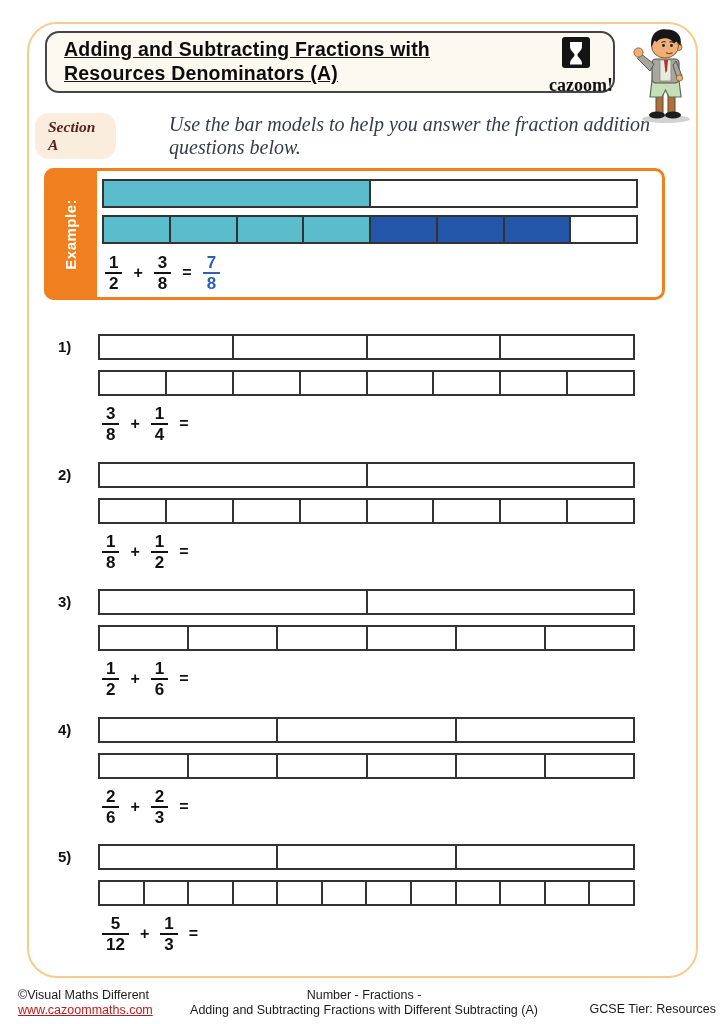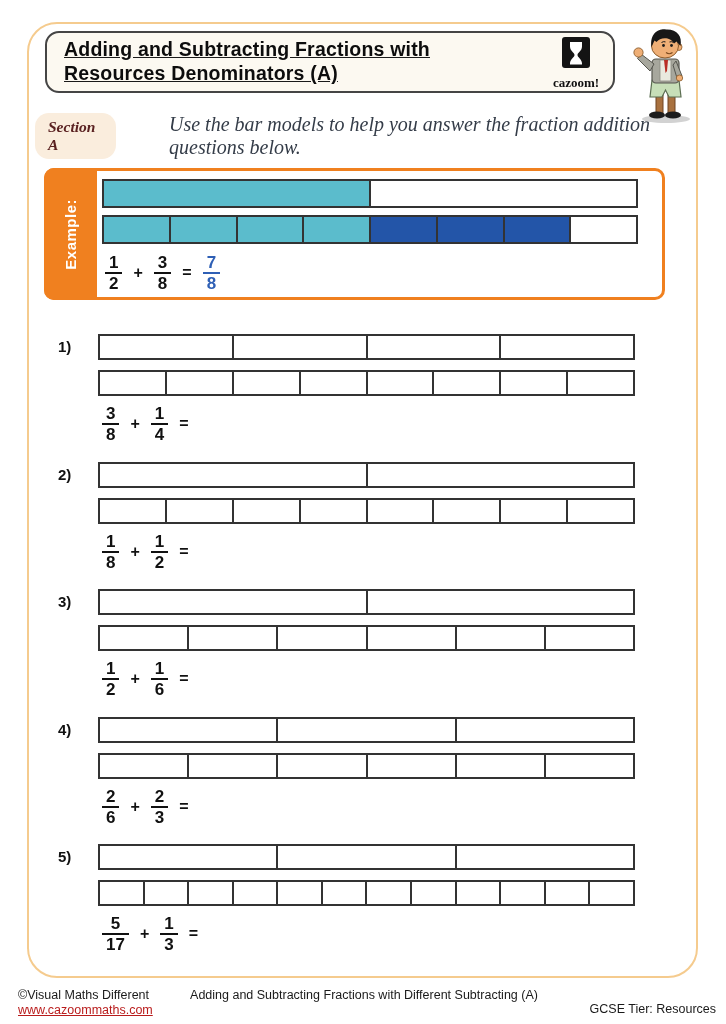--- a/index.html
+++ b/index.html
@@ -9,21 +9,21 @@
   
   .page-frame{position:absolute;left:27px;top:22px;width:667px;height:952px;
               border:2px solid #F5CB8E;border-radius:30px;background:transparent;}
 
   
   .title-box{position:absolute;left:45px;top:31px;width:570px;height:62px;
              border:2.5px solid #454545;border-radius:14px;background:#FCF9F1;
              display:flex;align-items:center;box-sizing:border-box;padding-left:17px;text-decoration:underline;}
   .title-text{font-weight:bold;font-size:19.5px;line-height:1.22;color:#0d0d0d;letter-spacing:.2px;}
   .logo{position:absolute;right:10px;top:4px;width:54px;text-align:center;}
-  .logo-text{font-family:"Liberation Serif",serif;font-weight:bold;font-size:13px;color:#111;margin-top:-2px;}
+  .logo-text{font-family:"Liberation Serif",serif;font-weight:bold;font-size:18px;color:#111;margin-top:-2px;}
 
   
   .mascot{position:absolute;left:626px;top:28px;width:72px;height:96px;z-index:3;}
 
   
   .section-row{position:absolute;left:35px;top:113px;display:flex;align-items:center;gap:39px;}
   .section-pill{background:#FAEDDD;border-radius:14px;padding:5px 13px;
                 font-family:"Liberation Serif",serif;font-style:italic;font-weight:bold;
                 font-size:15.5px;color:#5A2121;}
   .instruction{margin-left:14px;font-family:"Liberation Serif",serif;font-style:italic;
@@ -290,36 +290,37 @@
           <div class="seg"></div>
           <div class="seg"></div>
           <div class="seg"></div>
           <div class="seg"></div>
           <div class="seg"></div>
           <div class="seg"></div>
         </div>
         <div class="equation">
           <span class="frac">
             <span class="num">5</span>
-            <span class="den">17</span>
+            <span class="den">12</span>
           </span>
           <span class="op">+</span>
           <span class="frac">
             <span class="num">1</span>
             <span class="den">3</span>
           </span>
           <span class="op">=</span>
         </div>
       </div>
     </div>
 
   <div class="footer">
     <div class="footer-left">
       <div>©Visual Maths Different</div>
       <a class="footer-link" href="#">www.cazoommaths.com</a>
     </div>
     <div class="footer-center">
+      <div>Number - Fractions -</div>
       <div>Adding and Subtracting Fractions with Different Subtracting (A)</div>
     </div>
     <div class="footer-right">GCSE Tier: Resources</div>
   </div>
 
 </div>
 
 </body></html>

